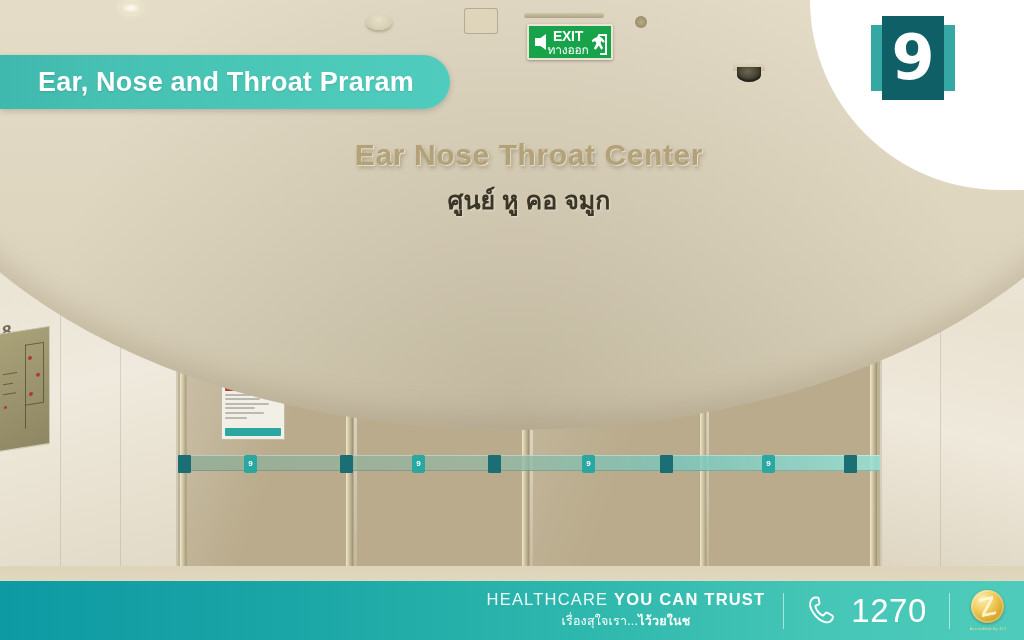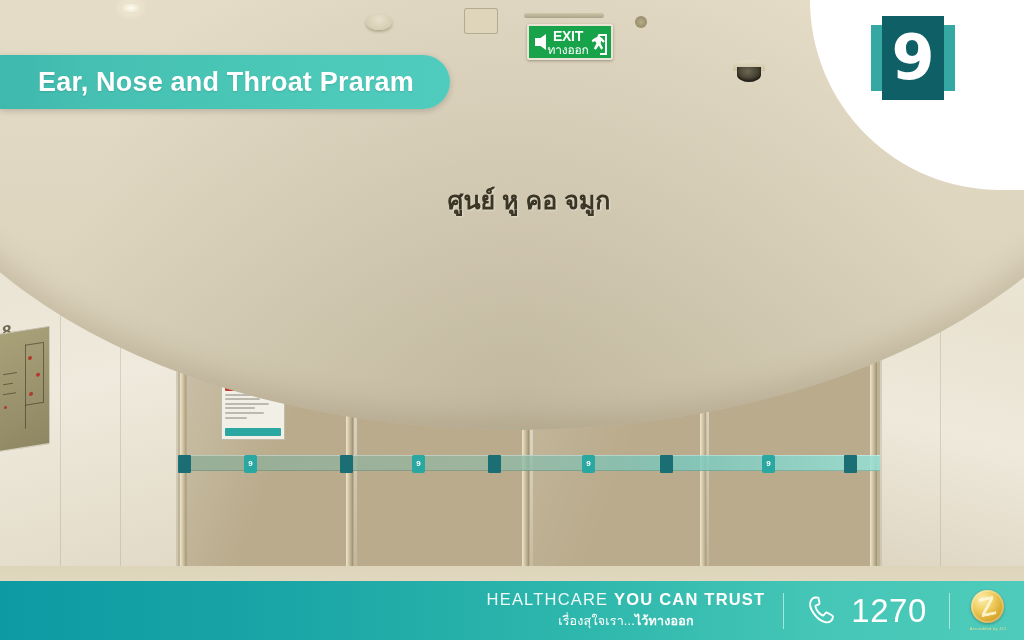--- a/index.html
+++ b/index.html
@@ -533,20 +533,21 @@
 
     <div class="exitSign">
       <div class="exArrow"></div>
       <div class="exTxt">
         <b>EXIT</b>
         <s>ทางออก</s>
       </div>
       <div class="exMan"></div>
     </div>
 
+    <div class="signEn">Ear Nose Throat Center</div>
     <div class="signTh">ศูนย์ หู คอ จมูก</div>
 
   </div>
 
   <div class="titlePill">
     <span>Ear, Nose and Throat Praram</span>
   </div>
 
   <div class="cornerWhite"></div>
   <div class="logoWrap">
@@ -557,21 +558,21 @@
     </div>
   </div>
 
   <div class="footer">
     <div class="tagBlock">
       <div class="tagEn">
         <span class="light">HEALTHCARE</span>
         <span class="bold">YOU CAN TRUST</span>
       </div>
       <div class="tagTh">
-        <span>เรื่องสุใจเรา...</span><span class="b">ไว้ทางออก</span>
+        <span>เรื่องสุใจเรา...</span><span class="b">ไว้วยในช</span>
       </div>
     </div>
 
     <div class="divider"></div>
 
     <div class="phoneBlock">
       <svg width="34" height="34" viewBox="0 0 24 24">
         <path d="M6.6 2.5 C5.3 2.5 4 3.6 3.4 4.9 c-1.1 2.4 -0.2 5.6 1.9 8.6 c2.1 3 5 5.4 7.6 6.2 c1.6 0.5 3.3 0.4 4.4 -0.5 c0.9 -0.7 1.7 -2 1.7 -3 c0 -0.5 -0.3 -0.9 -0.8 -1.2 l-3 -1.7 c-0.6 -0.3 -1.2 -0.2 -1.6 0.3 l-1.1 1.3 c-0.2 0.3 -0.6 0.4 -0.9 0.2 c-1.2 -0.6 -2.3 -1.5 -3.2 -2.7 c-0.9 -1.2 -1.5 -2.4 -1.7 -3.5 c-0.1 -0.4 0.1 -0.7 0.4 -0.8 l1.6 -0.6 c0.6 -0.2 0.9 -0.8 0.8 -1.4 l-0.7 -3.3 C8.7 2.9 8.3 2.5 7.8 2.5 Z" fill="none" stroke="#ffffff" stroke-width="1.35" stroke-linejoin="round"></path>
       </svg>
       <div class="phoneNum">1270</div>

